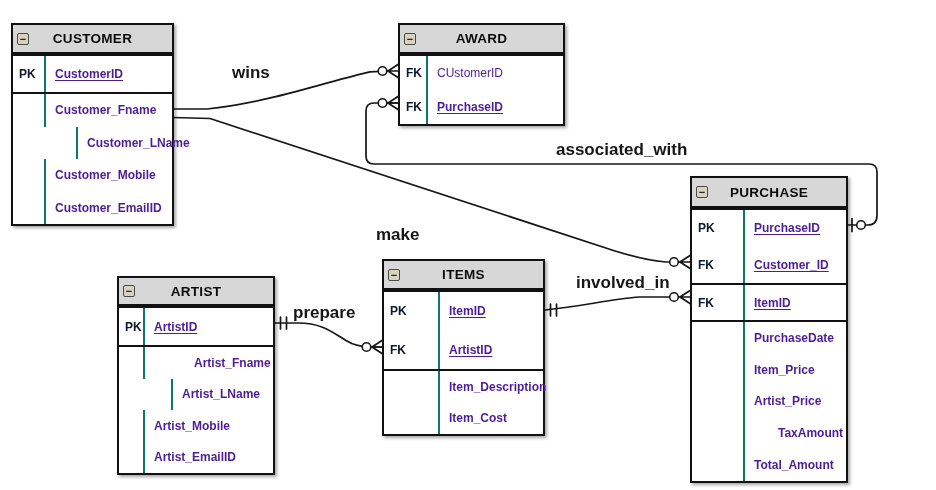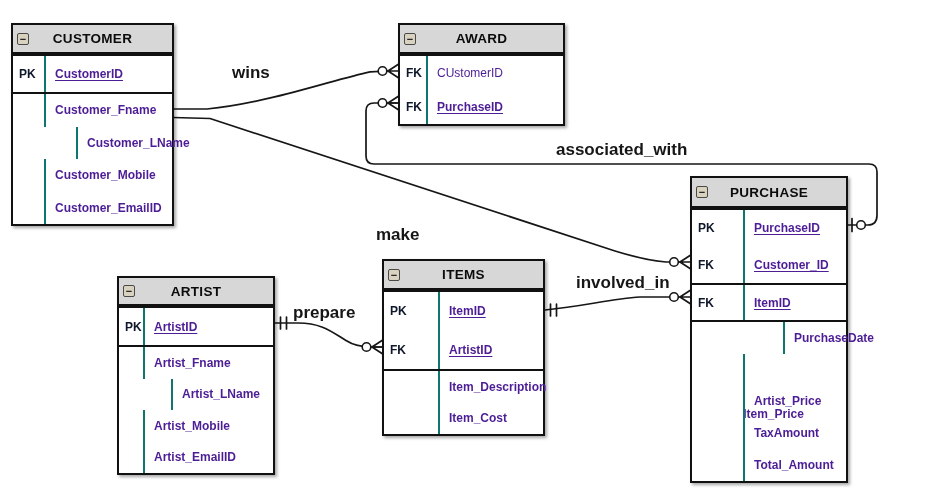--- a/index.html
+++ b/index.html
@@ -147,21 +147,21 @@
       <span class="cicon">−</span>
       <span class="etitle">ARTIST</span>
     </div>
     <div class="esec">
       <div class="erow" style="height:37px;">
         <span class="ekey">PK</span>
         <span class="ename u">ArtistID</span>
       </div>
     </div>
     <div class="esec">
-      <div class="erow" style="height:31.5px;">
+      <div class="erow" style="height:31.5px;gap:40px;">
         <span class="ekey"></span>
         <span class="ename">Artist_Fname</span>
       </div>
       <div class="erow" style="height:31.5px;margin-left:28px;">
         <span class="ekey"></span>
         <span class="ename">Artist_LName</span>
       </div>
       <div class="erow" style="height:31.5px;">
         <span class="ekey"></span>
         <span class="ename">Artist_Mobile</span>
@@ -215,33 +215,33 @@
         <span class="ename u">Customer_ID</span>
       </div>
     </div>
     <div class="esec">
       <div class="erow" style="height:35px;">
         <span class="ekey">FK</span>
         <span class="ename u">ItemID</span>
       </div>
     </div>
     <div class="esec">
-      <div class="erow" style="height:31.8px;padding-left:40px;">
+      <div class="erow" style="height:31.8px;">
         <span class="ekey"></span>
         <span class="ename">PurchaseDate</span>
       </div>
-      <div class="erow" style="height:31.8px;flex-direction:column;">
+      <div class="erow" style="height:31.8px;">
         <span class="ekey"></span>
         <span class="ename">Item_Price</span>
       </div>
       <div class="erow" style="height:31.8px;">
         <span class="ekey"></span>
         <span class="ename">Artist_Price</span>
       </div>
-      <div class="erow" style="height:31.8px;">
+      <div class="erow" style="height:31.8px;gap:24px;">
         <span class="ekey"></span>
         <span class="ename">TaxAmount</span>
       </div>
       <div class="erow" style="height:31.8px;">
         <span class="ekey"></span>
         <span class="ename">Total_Amount</span>
       </div>
     </div>
   </div>
 

